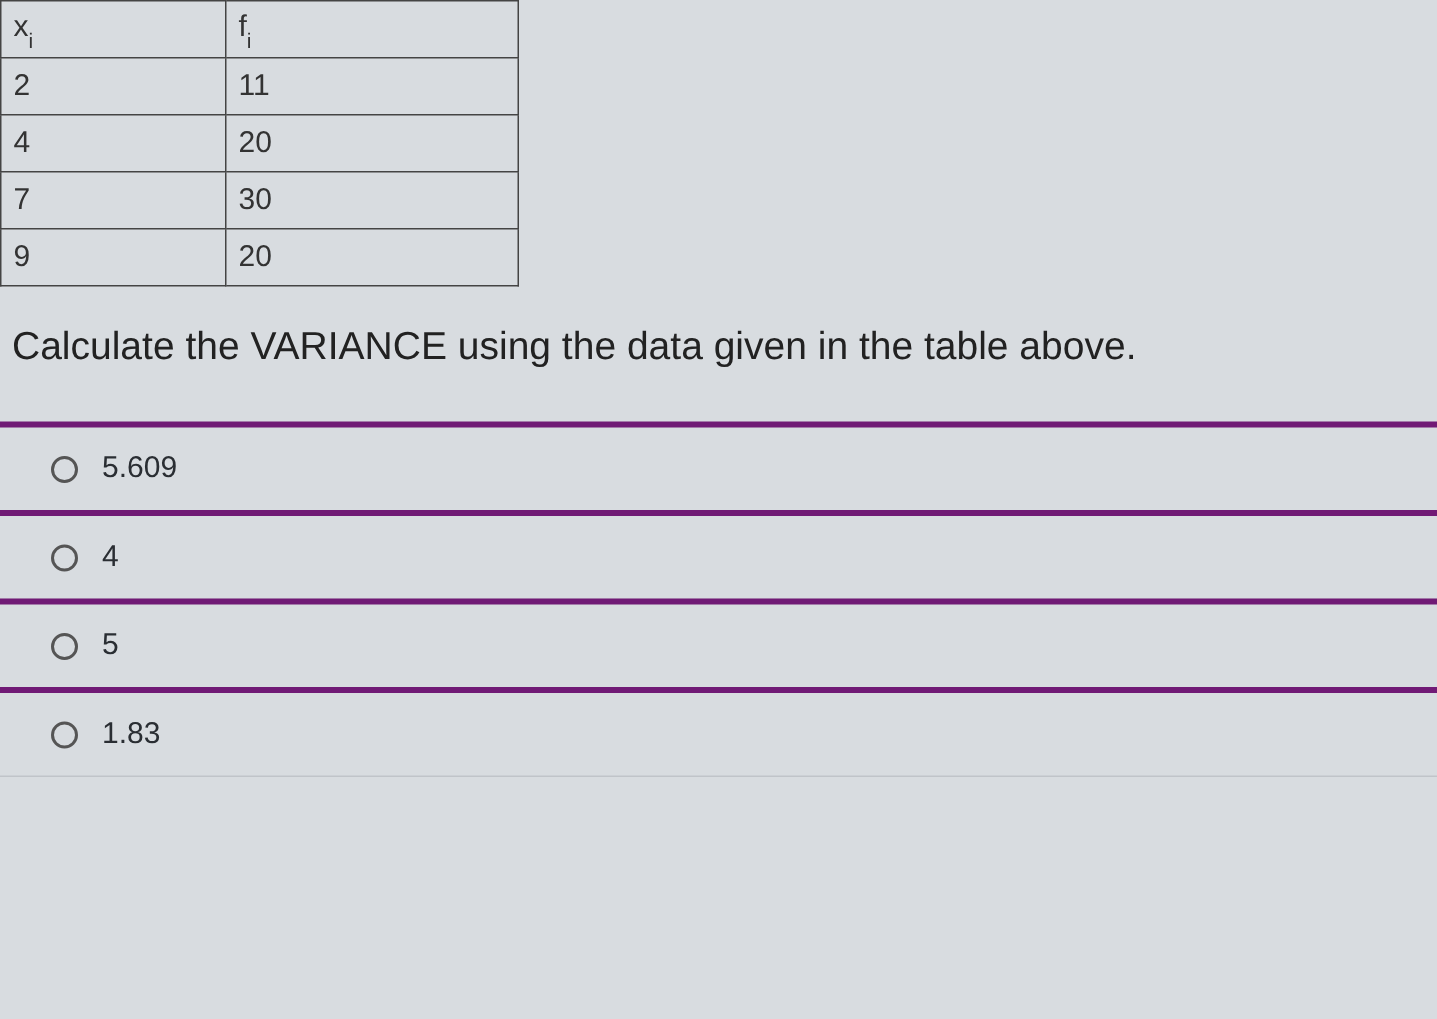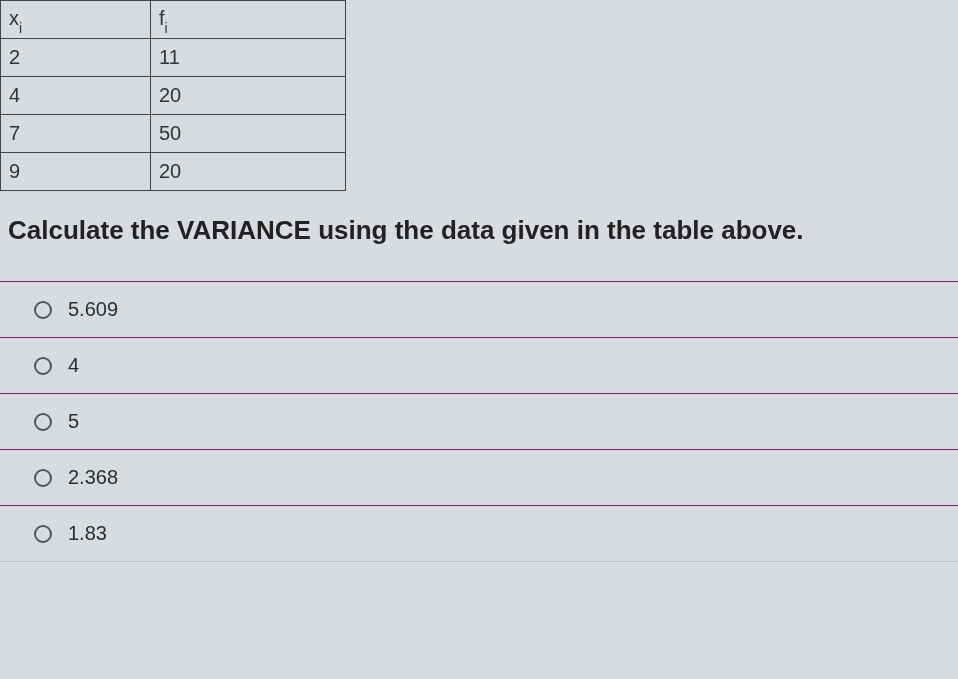--- a/index.html
+++ b/index.html
@@ -42,29 +42,29 @@
     .sub {
       font-size: 14px;
       vertical-align: sub;
       position: relative;
       top: 3px;
     }
     .question-text {
       font-size: 26px;
       color: #222;
       margin: 24px 0 36px 8px;
-      font-weight: 700;
+      font-weight: 400;
     }
     .options {
       margin-top: 20px;
     }
     .option-row {
       display: flex;
       align-items: center;
-      border-top: 1px solid #701a75;
+      border-top: 4px solid #701a75;
       border-bottom: 1px solid #c0c4c9;
       padding: 16px 0 16px 34px;
       font-size: 20px;
       color: #2a2e33;
       margin-top: -1px;
       background: #d8dce0;
     }
     .radio {
       width: 18px;
       height: 18px;
@@ -96,21 +96,21 @@
     <tr>
       <td class="col1">2</td>
       <td class="col2">11</td>
     </tr>
     <tr>
       <td class="col1">4</td>
       <td class="col2">20</td>
     </tr>
     <tr>
       <td class="col1">7</td>
-      <td class="col2">50</td>
+      <td class="col2">30</td>
     </tr>
     <tr>
       <td class="col1">9</td>
       <td class="col2">20</td>
     </tr>
   </tbody>
     </table>
 
   <p class="question-text">Calculate the VARIANCE using the data given in the table above.</p>
 
@@ -122,21 +122,17 @@
     <div class="option-row">
       <span class="radio"></span>
       <span class="option-label">4</span>
     </div>
     <div class="option-row">
       <span class="radio"></span>
       <span class="option-label">5</span>
     </div>
     <div class="option-row">
       <span class="radio"></span>
-      <span class="option-label">2.368</span>
-    </div>
-    <div class="option-row">
-      <span class="radio"></span>
       <span class="option-label">1.83</span>
     </div>
   </div>
 
 </div>
 
 </body></html>

